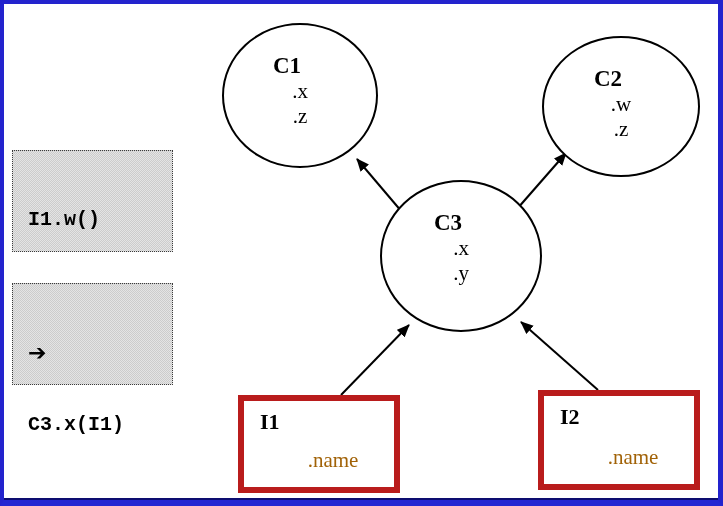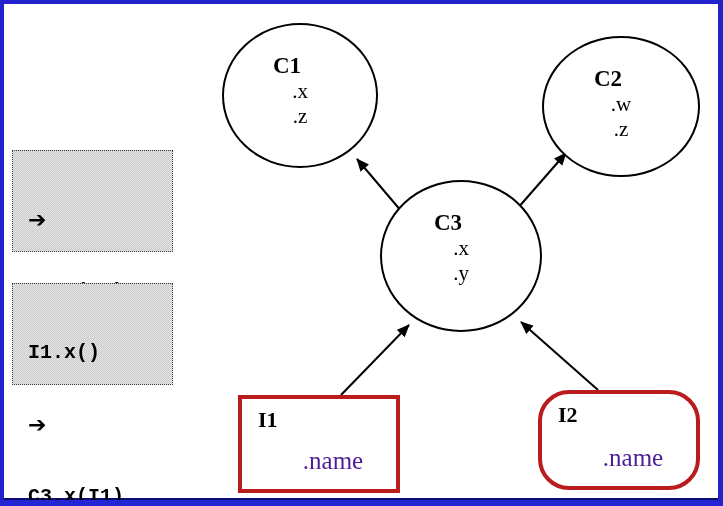--- a/index.html
+++ b/index.html
@@ -53,39 +53,39 @@
     transform: translateX(-13px);
   }
   .class-attr {
     font-size: 21px;
     line-height: 25px;
     color: #000;
   }
   .instance-node {
     position: absolute;
     box-sizing: border-box;
-    border: 4px solid #b91c1c;
+    border: 6px solid #b91c1c;
     background: #ffffff;
   }
   .instance-label {
     position: absolute;
     left: 16px;
     top: 8px;
     font-weight: bold;
     font-size: 22px;
     color: #000;
   }
   .instance-attr {
     position: absolute;
     left: 0;
     right: 0;
     bottom: 14px;
     text-align: center;
-    font-size: 25px;
-    color: #4c1d95;
+    font-size: 21px;
+    color: #a16207;
     margin-left: 28px;
   }
   .callout {
     position: absolute;
     box-sizing: border-box;
     width: 161px;
     height: 102px;
     border: 1px dotted #3a3a3a;
     background-color: #d8d8d8;
     background-image: conic-gradient(#cccccc 25%, #e4e4e4 0 50%, #cccccc 0 75%, #e4e4e4 0);
@@ -100,21 +100,21 @@
   }
   .callout .arrow-glyph {
     font-family: "DejaVu Sans", sans-serif;
     font-size: 22px;
   }
   
   #c1 { left: 222px; top: 23px;  width: 156px; height: 145px; }
   #c2 { left: 542px; top: 36px;  width: 158px; height: 141px; }
   #c3 { left: 380px; top: 180px; width: 162px; height: 152px; }
   #i1 { left: 238px; top: 395px; width: 162px; height: 98px; }
-  #i2 { left: 538px; top: 390px; width: 162px; height: 100px; border-radius: 31px; }
+  #i2 { left: 538px; top: 390px; width: 162px; height: 100px; }
   #callout1 { left: 12px; top: 150px; }
   #callout2 { left: 12px; top: 283px; }
 </style>
 </head>
 <body>
 
 <div class="frame">
   <div class="layer">
 
     <svg class="arrows" viewBox="0 0 723 506" xmlns="http://www.w3.org/2000/svg">
@@ -123,26 +123,26 @@
           <path d="M0,0 L13,5.5 L0,11 Z" fill="#000"></path>
         </marker>
       </defs>
       <line x1="402" y1="212" x2="357" y2="159" stroke="#000" stroke-width="2" marker-end="url(#ah)"></line>
       <line x1="517" y1="209" x2="566" y2="153" stroke="#000" stroke-width="2" marker-end="url(#ah)"></line>
       <line x1="341" y1="395" x2="409" y2="325" stroke="#000" stroke-width="2" marker-end="url(#ah)"></line>
       <line x1="598" y1="390" x2="521" y2="322" stroke="#000" stroke-width="2" marker-end="url(#ah)"></line>
     </svg>
 
     <div class="callout" id="callout1">
+      <div>I1.w()</div>
       <div class="arrow-glyph">➔</div>
       <div>C2.w(I1)</div>
     </div>
 
     <div class="callout" id="callout2">
-      <div>I1.x()</div>
       <div class="arrow-glyph">➔</div>
       <div>C3.x(I1)</div>
     </div>
 
     <div class="class-node" id="c1">
       <div class="class-label">C1</div>
       <div class="class-attr">.x</div>
       <div class="class-attr">.z</div>
     </div>
 

